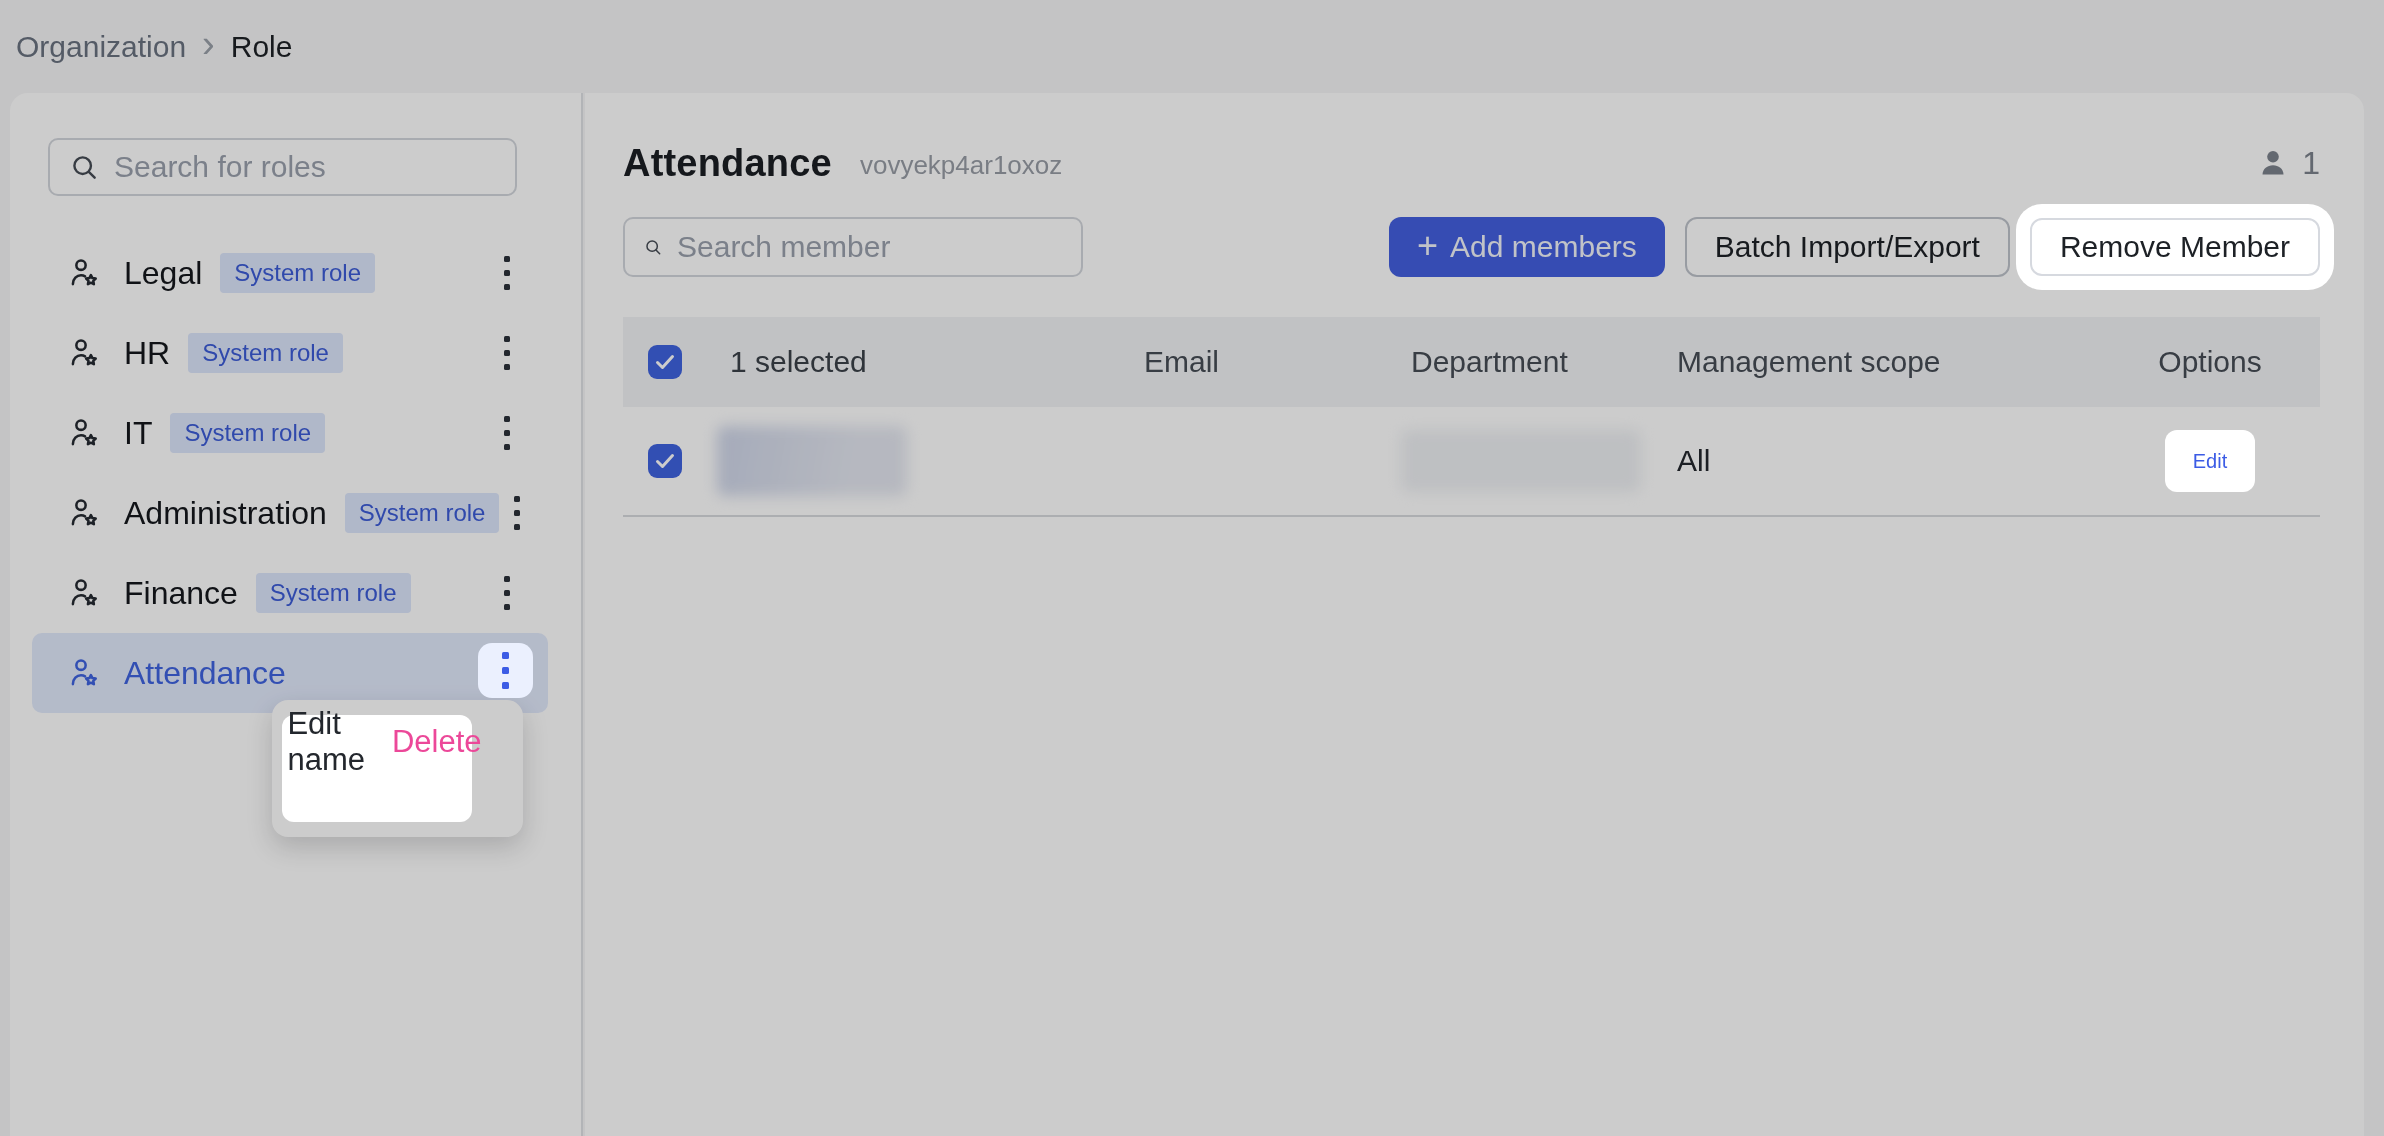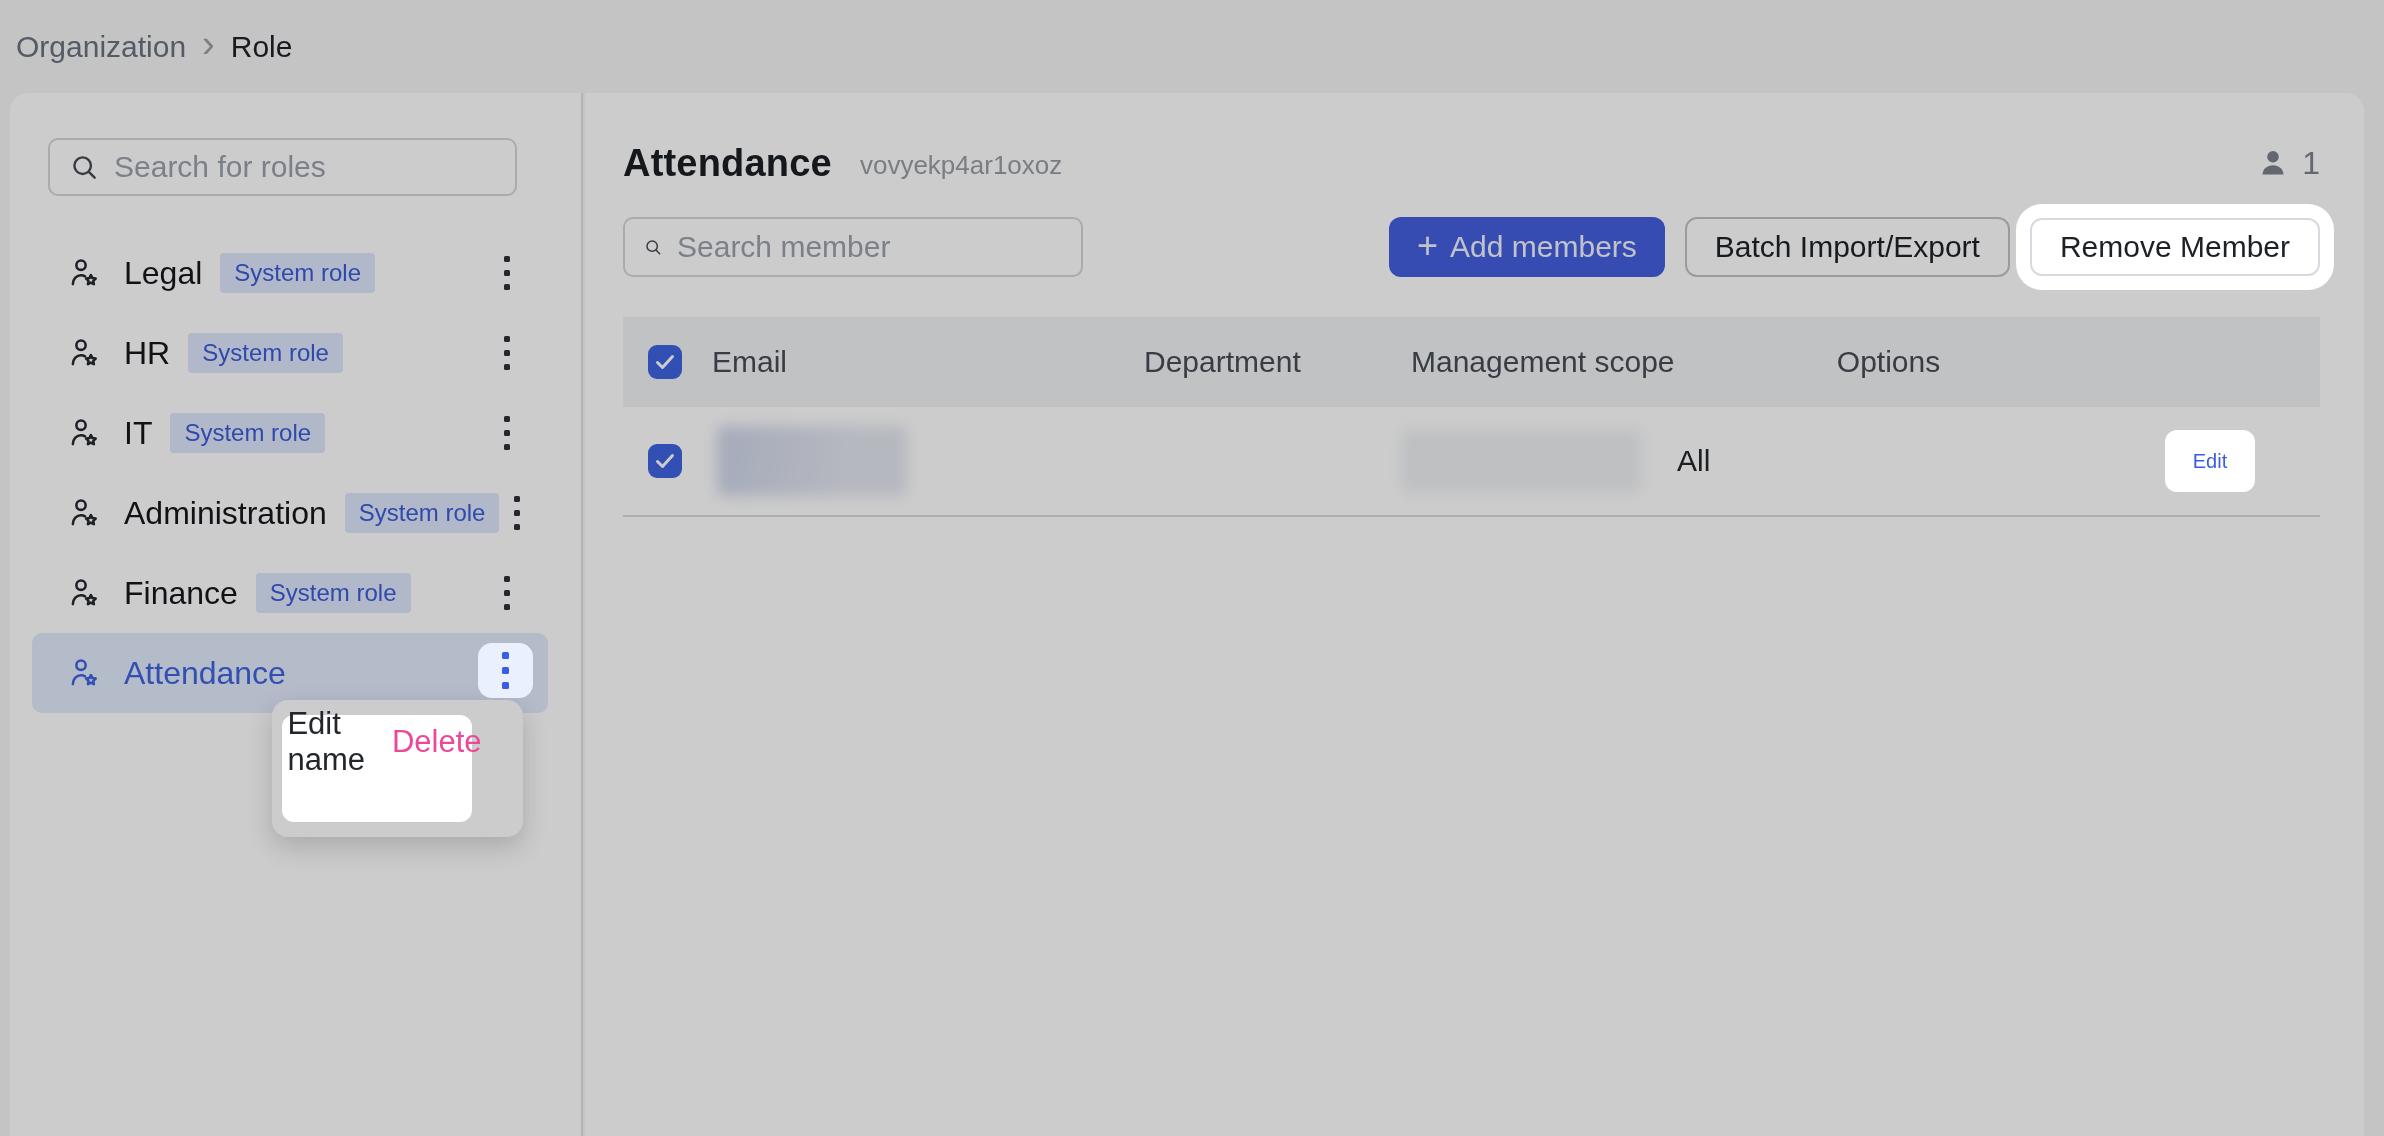--- a/index.html
+++ b/index.html
@@ -272,20 +272,21 @@
       </div>
     </div>
 
     <div class="table">
       <div class="t-grid t-head">
         <button class="cb">
           <svg width="24" height="24" viewBox="0 0 24 24" fill="none" stroke="#ffffff" stroke-width="3" stroke-linecap="round" stroke-linejoin="round">
               <path d="M4.5 12.5 L9.5 17.5 L19.5 6.5"></path>
             </svg>
         </button>
+        <div class="cell-pad sel">1 selected</div>
         <div>Email</div>
         <div>Department</div>
         <div>Management scope</div>
         <div class="col-center">Options</div>
       </div>
 
       <div class="t-grid t-row">
         <button class="cb">
           <svg width="24" height="24" viewBox="0 0 24 24" fill="none" stroke="#ffffff" stroke-width="3" stroke-linecap="round" stroke-linejoin="round">
               <path d="M4.5 12.5 L9.5 17.5 L19.5 6.5"></path>

